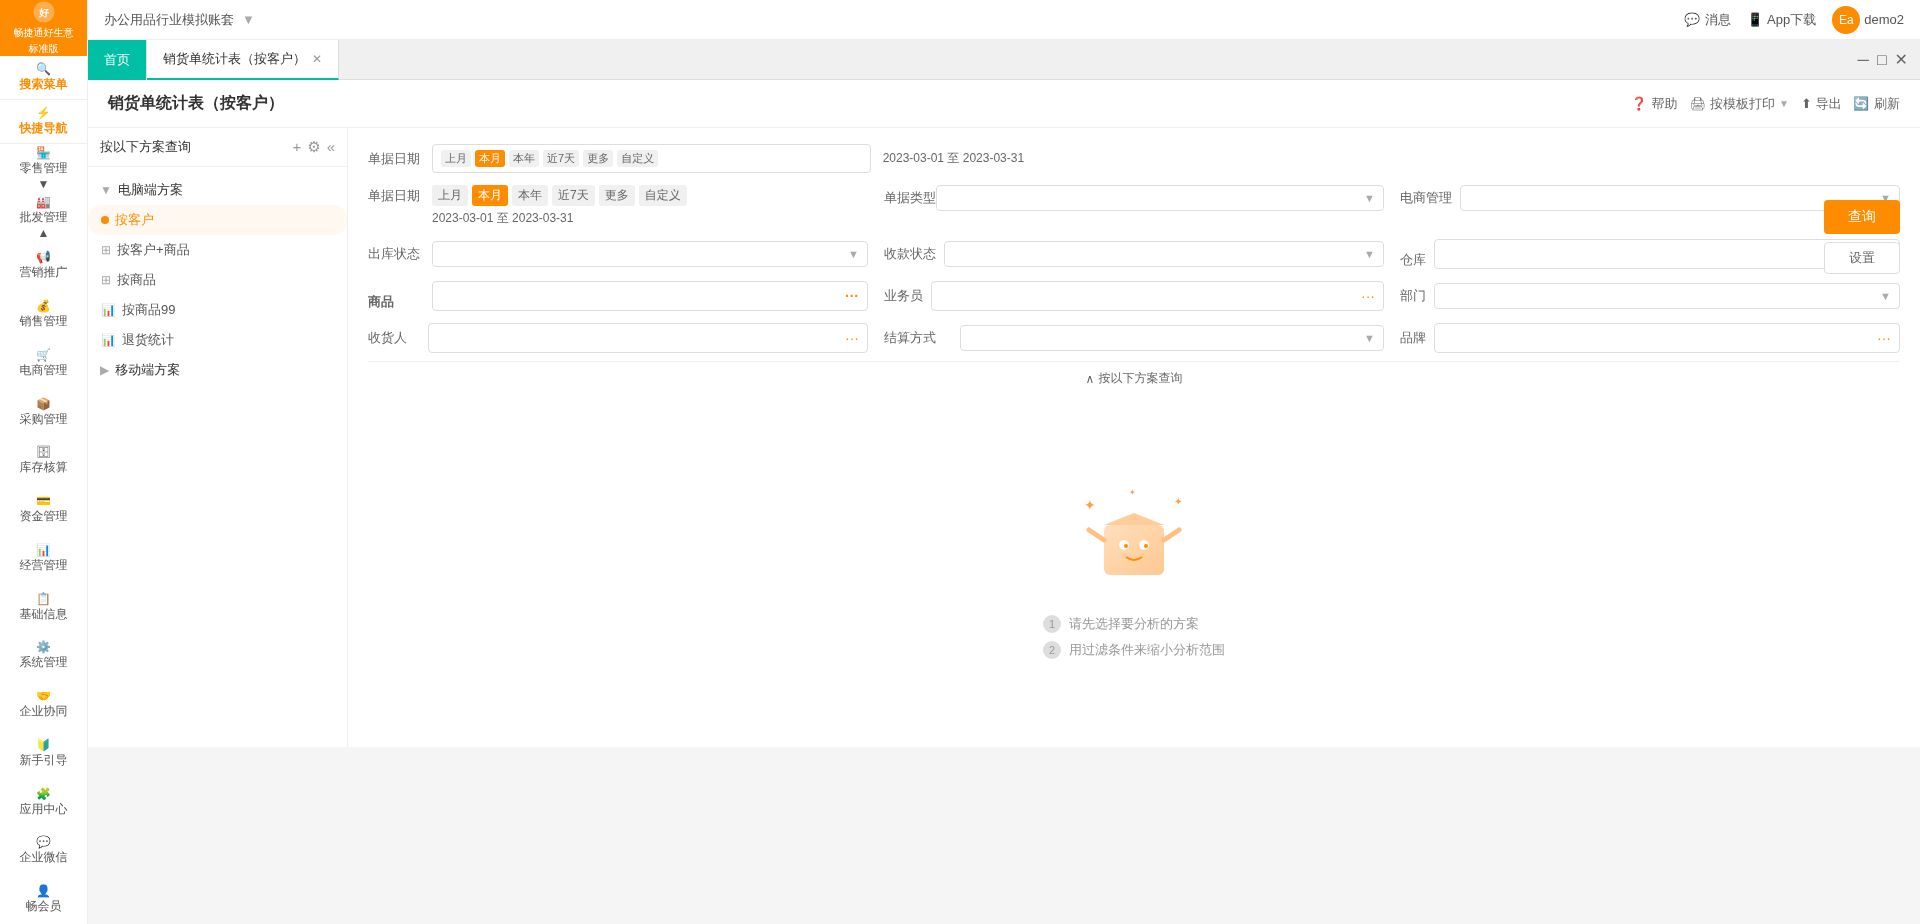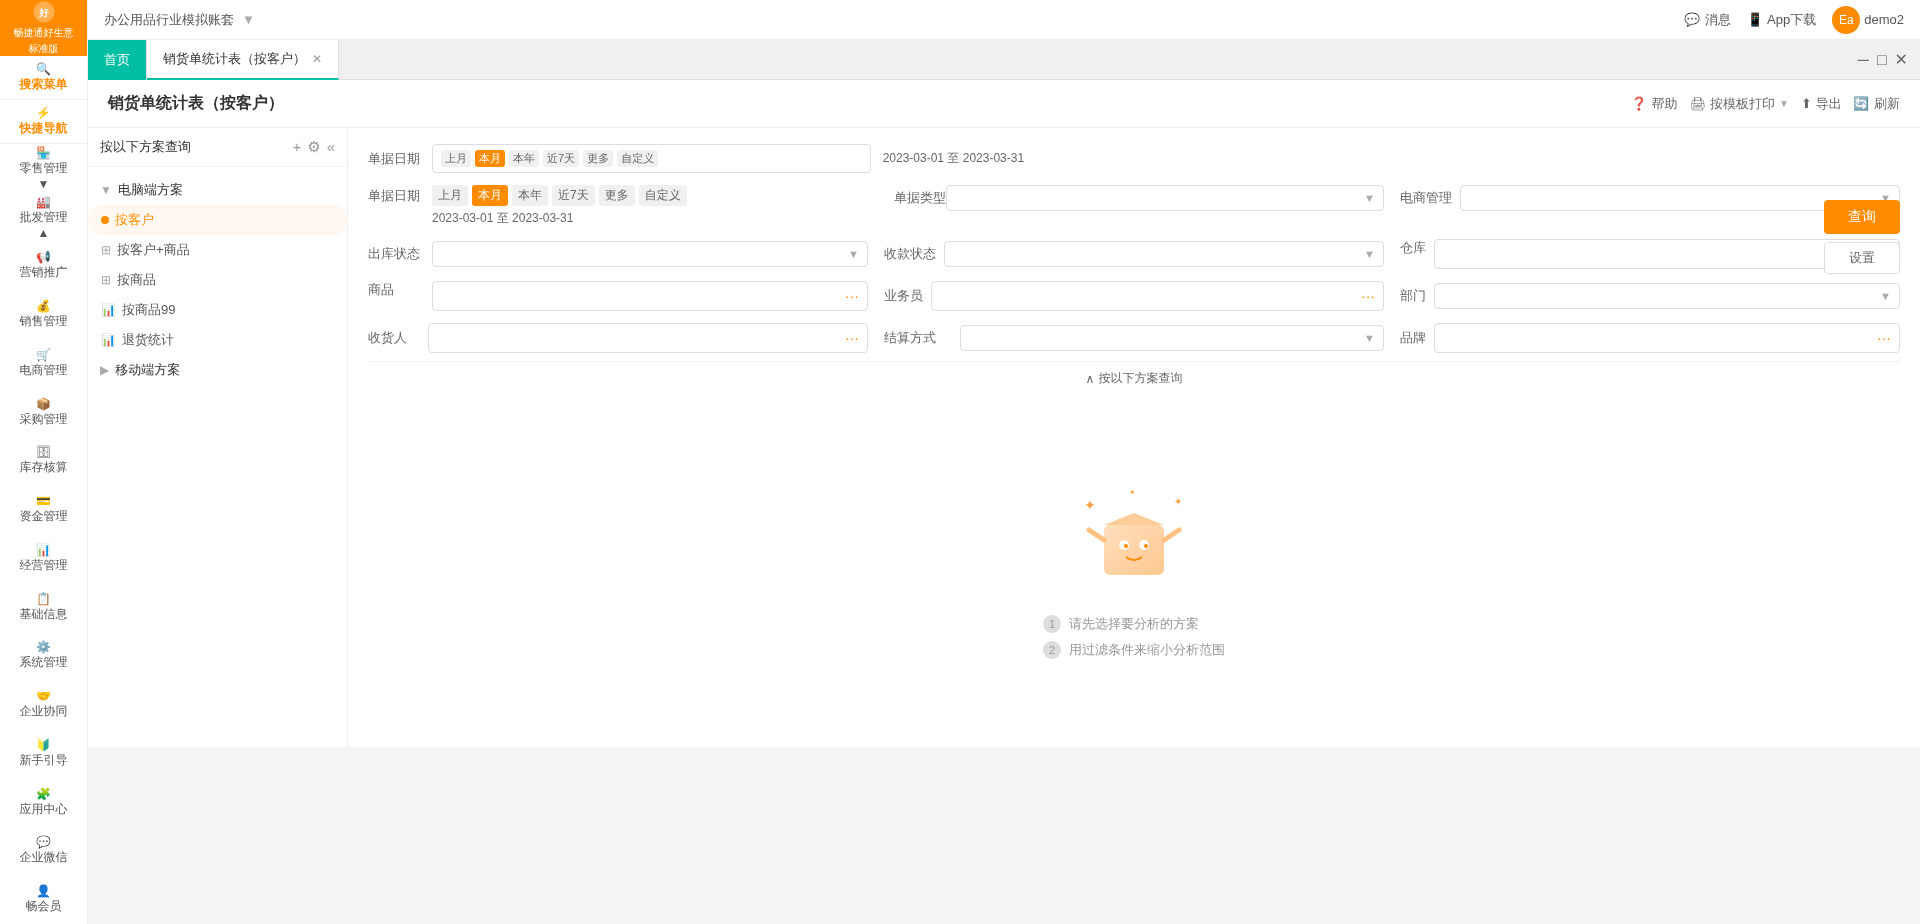--- a/index.html
+++ b/index.html
@@ -304,21 +304,21 @@
                     <span style="background:#ff8c00; color:#fff; border-radius:3px; padding:2px 6px; font-size:12px; cursor:pointer;">本月</span>
                     <span style="background:#f0f0f0; color:#666; border-radius:3px; padding:2px 6px; font-size:12px; cursor:pointer;">本年</span>
                     <span style="background:#f0f0f0; color:#666; border-radius:3px; padding:2px 6px; font-size:12px; cursor:pointer;">近7天</span>
                     <span style="background:#f0f0f0; color:#666; border-radius:3px; padding:2px 6px; font-size:12px; cursor:pointer;">更多</span>
                     <span style="background:#f0f0f0; color:#666; border-radius:3px; padding:2px 6px; font-size:12px; cursor:pointer;">自定义</span>
                   </div>
                 </div>
                 <div style="padding-left:64px; font-size:12px; color:#666;">2023-03-01 至 2023-03-31</div>
               </div>
 
-              <div style="display:flex; align-items:center; gap:0;margin-left:10px;">
+              <div style="display:flex; align-items:center; gap:0;">
                 <span style="color:#666; font-size:13px; white-space:nowrap;">单据类型</span>
                 <div style="flex:1; border:1px solid #ddd; border-radius:4px; padding:6px 8px; font-size:13px; display:flex; align-items:center; justify-content:space-between; cursor:pointer; background:#fff;">
                   <span></span>
                   <span style="color:#aaa; font-size:11px;">▼</span>
                 </div>
               </div>
 
               <div style="display:flex; align-items:center; gap:8px;">
                 <span style="color:#666; font-size:13px; white-space:nowrap;">电商管理</span>
                 <div style="flex:1; border:1px solid #ddd; border-radius:4px; padding:6px 8px; font-size:13px; display:flex; align-items:center; justify-content:space-between; cursor:pointer; background:#fff;">
@@ -336,31 +336,31 @@
                   <span style="color:#aaa; font-size:11px;">▼</span>
                 </div>
               </div>
               <div style="display:flex; align-items:center; gap:8px;">
                 <span style="color:#666; font-size:13px; white-space:nowrap;">收款状态</span>
                 <div style="flex:1; border:1px solid #ddd; border-radius:4px; padding:6px 8px; font-size:13px; display:flex; align-items:center; justify-content:space-between; cursor:pointer;">
                   <span></span>
                   <span style="color:#aaa; font-size:11px;">▼</span>
                 </div>
               </div>
-              <div style="display:flex; align-items:flex-start; gap:8px;">
+              <div style="display:flex; align-items:flex-end; gap:8px;">
                 <span style="color:#666; font-size:13px; white-space:nowrap;">仓库</span>
                 <div style="flex:1; border:1px solid #ddd; border-radius:4px; padding:6px 8px; font-size:13px; display:flex; align-items:center; justify-content:space-between; cursor:pointer;">
                   <span></span>
                   <span style="color:#ff8c00; font-size:14px;">···</span>
                 </div>
               </div>
             </div>
 
             <div style="display:grid; grid-template-columns: 1fr 1fr 1fr; gap: 16px; margin-bottom: 12px; align-items:center;">
-              <div style="display:flex; align-items:flex-start; gap:8px;">
+              <div style="display:flex; align-items:flex-end; gap:8px;font-weight:bold;">
                 <span style="color:#666; font-size:13px; white-space:nowrap; min-width:56px;">商品</span>
                 <div style="flex:1; border:1px solid #ddd; border-radius:4px; padding:6px 8px; font-size:13px; display:flex; align-items:center; justify-content:space-between; cursor:pointer;">
                   <span></span>
                   <span style="color:#ff8c00; font-size:14px;">···</span>
                 </div>
               </div>
               <div style="display:flex; align-items:center; gap:8px;">
                 <span style="color:#666; font-size:13px; white-space:nowrap;">业务员</span>
                 <div style="flex:1; border:1px solid #ddd; border-radius:4px; padding:6px 8px; font-size:13px; display:flex; align-items:center; justify-content:space-between; cursor:pointer;">
                   <span></span>

